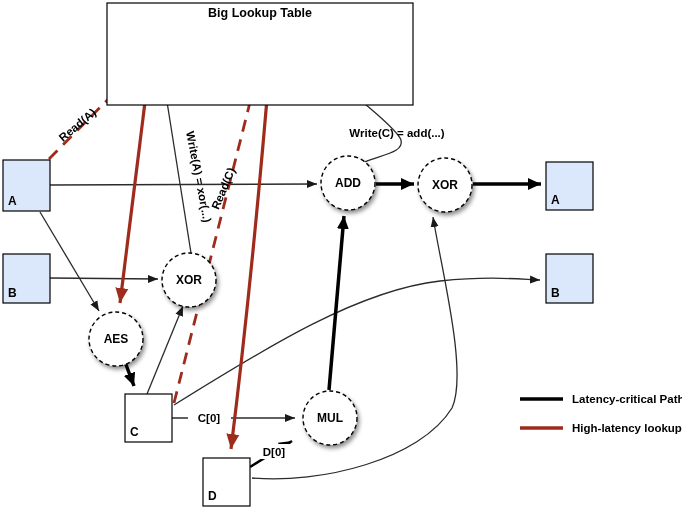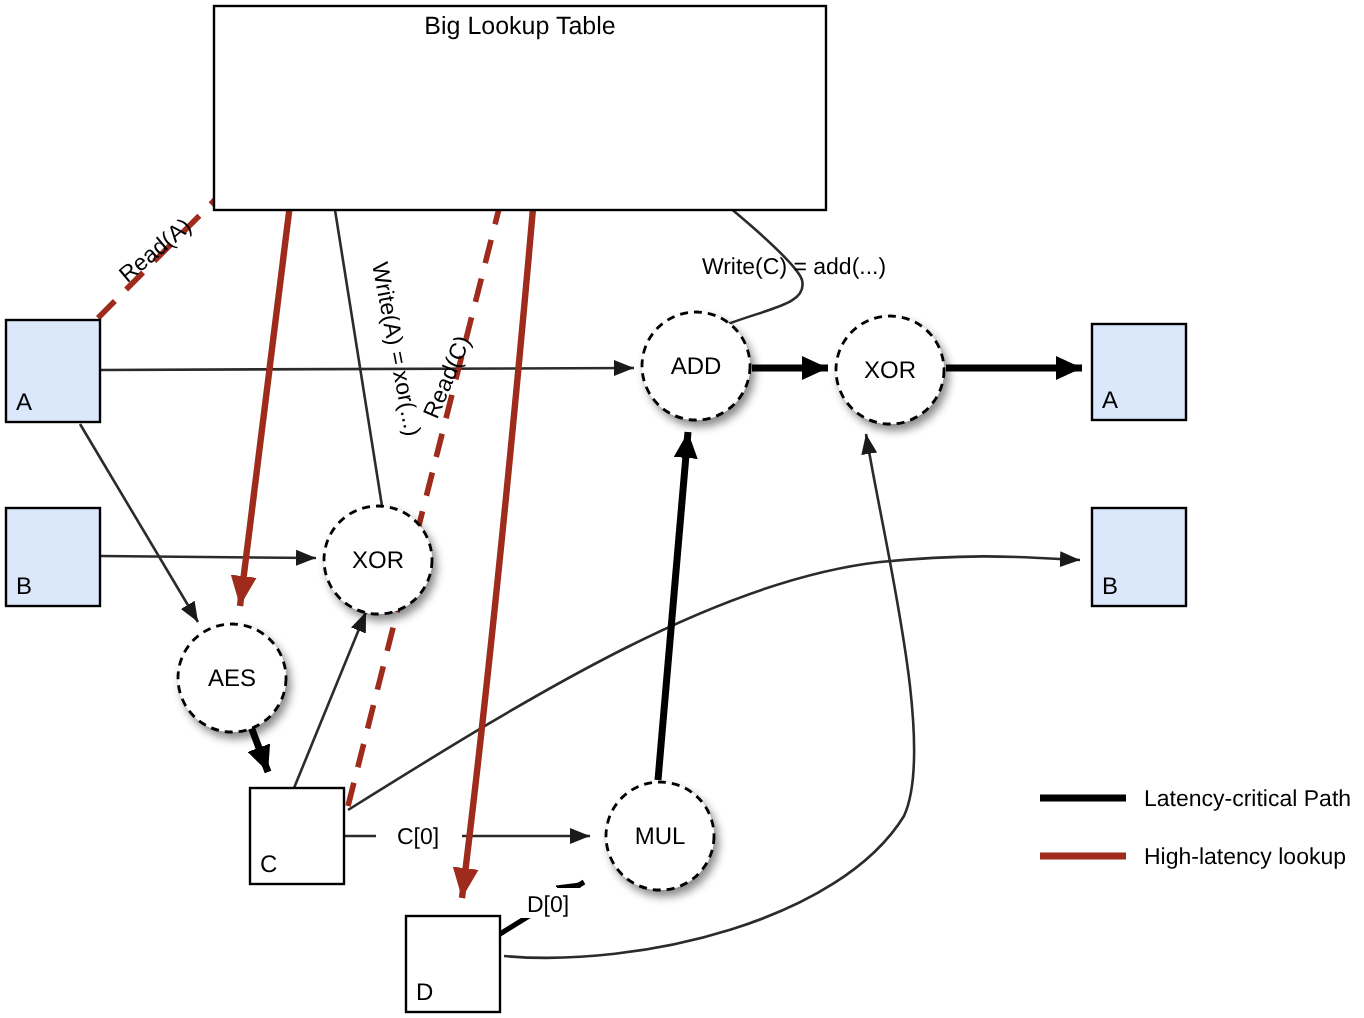--- a/index.html
+++ b/index.html
@@ -4,21 +4,21 @@
 <style>
   :root{
     --red:#9e2b1b;
     --black:#000000;
     --thin:#2b2b2b;
     --memfill:#dbe8fb;
     --bg:#ffffff;
   }
   html,body{margin:0;padding:0;background:var(--bg);}
   .stage{position:relative;width:578px;height:509px;background:var(--bg);
-         font-family:"Liberation Sans", "DejaVu Sans", sans-serif;}
+         font-family:"Liberation Sans", "DejaVu Sans", sans-serif;font-weight:bold;}
   svg{position:absolute;left:0;top:0;}
   text{fill:#000;}
   .node-label{font-size:12px;}
   .circle-label{font-size:12px;text-anchor:middle;}
   .title-label{font-size:12.5px;text-anchor:middle;}
   .edge-label{font-size:11.5px;}
   .legend-label{font-size:11.5px;}
   .mem-box{fill:var(--memfill);stroke:#000;stroke-width:1.2;}
   .reg-box{fill:#fff;stroke:#000;stroke-width:1.2;}
   .table-box{fill:#fff;stroke:#000;stroke-width:1.2;}

